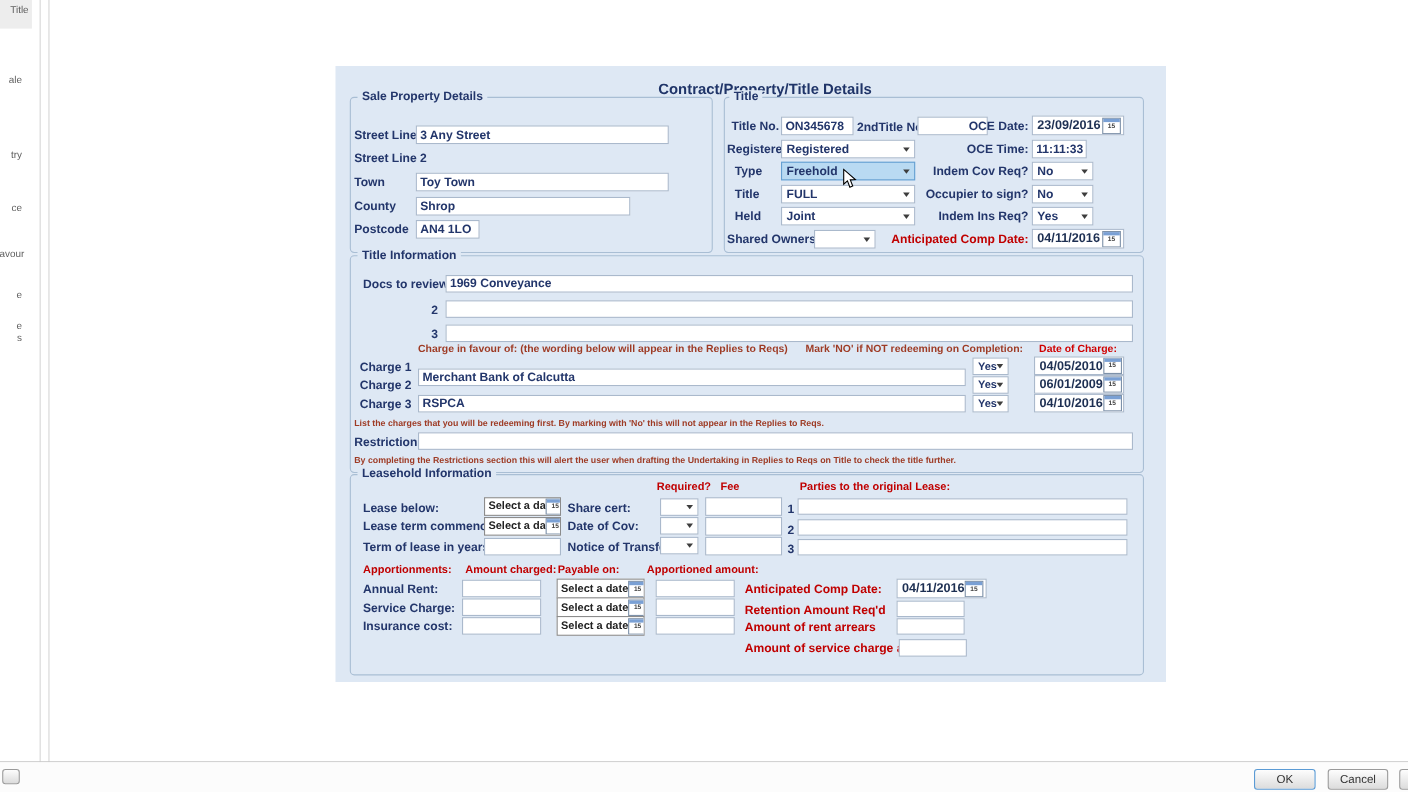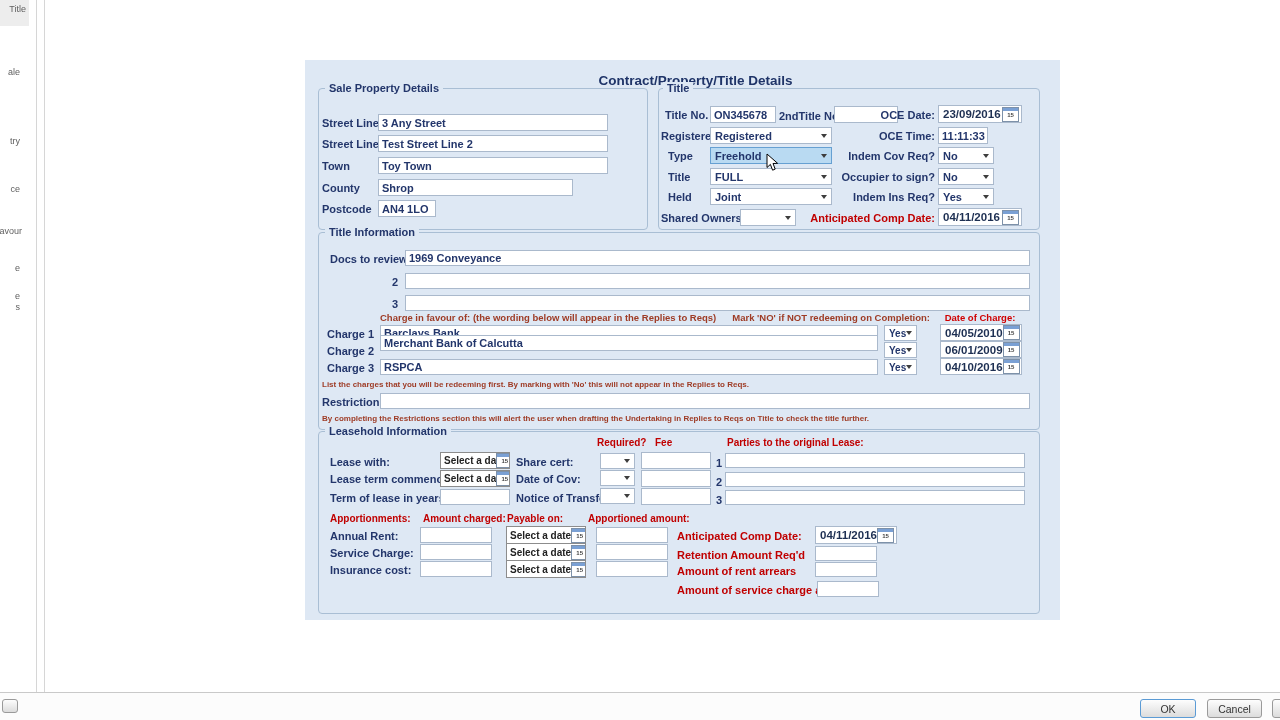--- a/index.html
+++ b/index.html
@@ -69,21 +69,20 @@
 
   <div id="panel"></div>
   <div class="heading">Contract/Property/Title Details</div>
 
   <div class="gbox" style="left:318px;top:88px;width:328px;height:140px;"></div>
   <span class="legend" style="left:325px;top:82px;">Sale Property Details</span>
 
   <span class="lbl" style="left:322px;top:117px;">Street Line 1</span>
   <div class="inp" style="left:378px;top:114px;width:230px;height:17px;">3 Any Street</div>
   <span class="lbl" style="left:322px;top:138px;">Street Line 2</span>
-  <div class="inp" style="left:378px;top:135px;width:230px;height:17px;">Test Street Line 2</div>
   <span class="lbl" style="left:322px;top:160px;">Town</span>
   <div class="inp" style="left:378px;top:157px;width:230px;height:17px;">Toy Town</div>
   <span class="lbl" style="left:322px;top:182px;">County</span>
   <div class="inp" style="left:378px;top:179px;width:195px;height:17px;">Shrop</div>
   <span class="lbl" style="left:322px;top:203px;">Postcode</span>
   <div class="inp" style="left:378px;top:200px;width:58px;height:17px;">AN4 1LO</div>
 
   <div class="gbox" style="left:658px;top:88px;width:380px;height:140px;"></div>
   <span class="legend" style="left:663px;top:82px;">Title</span>
 
@@ -163,21 +162,20 @@
   <span class="lbl" style="left:392px;top:276px;">2</span>
   <div class="inp" style="left:405px;top:273px;width:625px;height:16px;"></div>
   <span class="lbl" style="left:392px;top:298px;">3</span>
   <div class="inp" style="left:405px;top:295px;width:625px;height:16px;"></div>
 
   <span class="hdr-sm mar" style="left:380px;top:312px;">Charge in favour of: (the wording below will appear in the Replies to Reqs)</span>
   <span class="hdr-sm mar" style="right:350px;top:312px;">Mark 'NO' if NOT redeeming on Completion:</span>
   <span class="hdr-sm" style="left:938px;top:312px;width:84px;text-align:center;color:#d00000;">Date of Charge:</span>
 
   <span class="lbl" style="left:327px;top:328px;">Charge 1</span>
-  <div class="inp" style="left:380px;top:325px;width:498px;height:16px;">Barclays Bank</div>
   <div class="dd" style="left:884px;top:325px;width:33px;height:16px;font-size:10px;">
     <span>Yes</span>
       <span class="arr"></span>
   </div>
   <div class="dctl" style="left:940px;top:324px;width:82px;height:17px;">
     <span>04/05/2010</span>
     <span class="cal">
         <span class="cal-top"></span>
         <span class="cal-day">15</span>
       </span>
@@ -216,21 +214,21 @@
   <div class="inp" style="left:380px;top:393px;width:650px;height:16px;"></div>
   <span class="note" style="left:322px;top:414px;">By completing the Restrictions section this will alert the user when drafting the Undertaking in Replies to Reqs on Title to check the title further.</span>
 
   <div class="gbox" style="left:318px;top:431px;width:720px;height:181px;"></div>
   <span class="legend" style="left:325px;top:425px;">Leasehold Information</span>
 
   <span class="hdr-sm" style="left:597px;top:437px;color:#c00000;font-size:10px;">Required?</span>
   <span class="hdr-sm" style="left:655px;top:437px;color:#c00000;font-size:10px;">Fee</span>
   <span class="hdr-sm" style="left:727px;top:437px;color:#c00000;font-size:10px;">Parties to the original Lease:</span>
 
-  <span class="lbl" style="left:330px;top:456px;">Lease with:</span>
+  <span class="lbl" style="left:330px;top:456px;">Lease below:</span>
   <div class="pick" style="left:440px;top:452px;width:70px;height:17px;">
     <span>Select a da</span>
     <span class="cal">
         <span class="cal-top"></span>
         <span class="cal-day">15</span>
       </span>
   </div>
   <span class="lbl" style="left:330px;top:473px;">Lease term commenced:</span>
   <div class="pick" style="left:440px;top:470px;width:70px;height:17px;">
     <span>Select a da</span>

